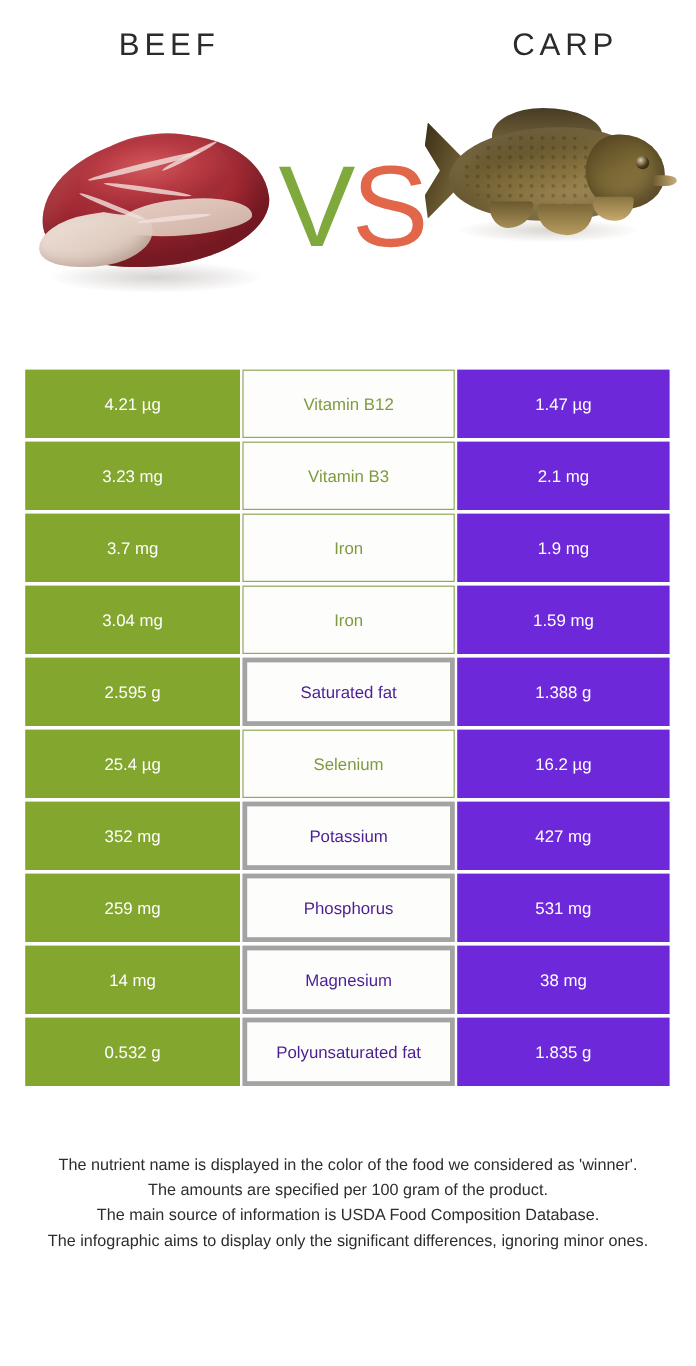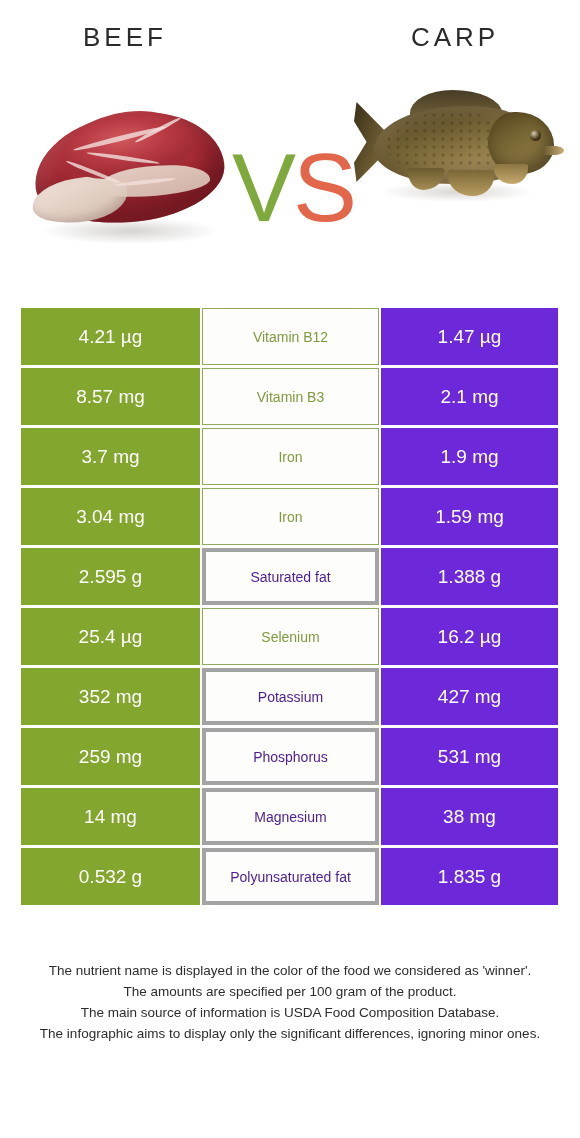--- a/index.html
+++ b/index.html
@@ -24,29 +24,30 @@
   }
   .food-title {
     position: absolute;
     top: 22px;
     font-family: "Liberation Sans", sans-serif;
     font-size: 26px;
     font-weight: 300;
     letter-spacing: 4px;
     color: #2b2b2b;
     white-space: nowrap;
+    margin-left: 16px;
   }
   .title-left  { left: 0; width: 250px; text-align: center; }
   .title-right { left: 330px; width: 250px; text-align: center; }
 
   
   .vs-mark {
     position: absolute;
     left: 232px;
-    top: 133px;
+    top: 118px;
     width: 120px;
     height: 110px;
     font-size: 96px;
     font-weight: 400;
     line-height: 110px;
     letter-spacing: -3px;
     text-align: center;
     z-index: 5;
     font-family: "Liberation Sans", sans-serif;
   }
@@ -220,21 +221,21 @@
   .row {
     display: flex;
     width: 537px;
     height: 57px;
     margin-bottom: 3px;
   }
   .cell {
     display: flex;
     align-items: center;
     justify-content: center;
-    font-size: 19px;
+    font-size: 14px;
     font-weight: 400;
     box-sizing: border-box;
   }
   .cell-left {
     width: 179px;
     background: #82A62E;
     color: #ffffff;
   }
   .cell-mid {
     width: 177px;
@@ -314,21 +315,21 @@
 
 </div>
 
 <div class="table" id="nutrient-table">
     <div class="row win-beef">
       <div class="cell cell-left">4.21 µg</div>
       <div class="cell cell-mid">Vitamin B12</div>
       <div class="cell cell-right">1.47 µg</div>
     </div>
     <div class="row win-beef">
-      <div class="cell cell-left">8.57 mg</div>
+      <div class="cell cell-left">3.23 mg</div>
       <div class="cell cell-mid">Vitamin B3</div>
       <div class="cell cell-right">2.1 mg</div>
     </div>
     <div class="row win-beef">
       <div class="cell cell-left">3.7 mg</div>
       <div class="cell cell-mid">Iron</div>
       <div class="cell cell-right">1.9 mg</div>
     </div>
     <div class="row win-beef">
       <div class="cell cell-left">3.04 mg</div>

